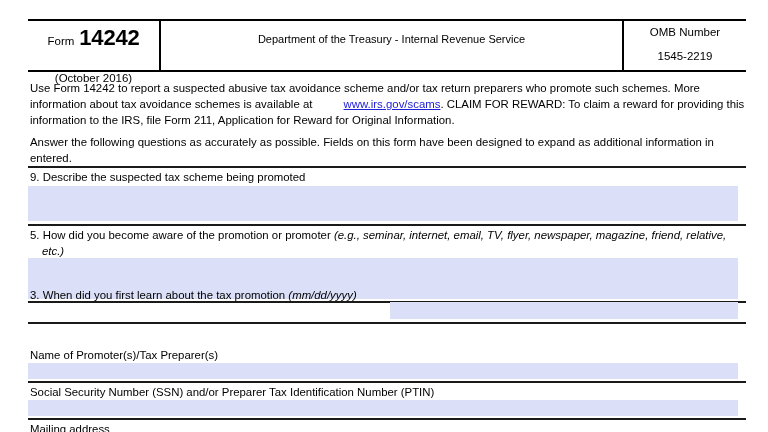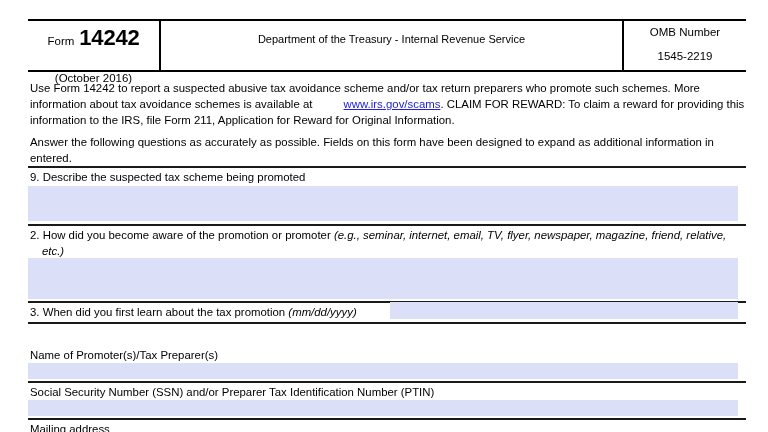--- a/index.html
+++ b/index.html
@@ -180,26 +180,26 @@
   </div>
 
   <div class="intro2">Answer the following questions as accurately as possible. Fields on this form have been designed to expand as additional information in entered.</div>
 
   <div class="rule" style="top:166px;"></div>
   <div class="qlabel" style="left:30px; top:170px; width:700px;">9. Describe the suspected tax scheme being promoted</div>
   <div class="field" style="left:28px; top:186px; width:710px; height:35px;"></div>
 
   <div class="rule" style="top:224px;"></div>
   <div class="qlabel" style="left:30px; top:228px; width:706px;">
-      <span class="qindent"><span>2. How did you become aware of the promotion or promoter </span><span class="ital">(e.g., seminar, internet, email, TV, flyer, newspaper, magazine, friend, relative, etc.)</span></span>
+      <span class="qindent"><span>5. How did you become aware of the promotion or promoter </span><span class="ital">(e.g., seminar, internet, email, TV, flyer, newspaper, magazine, friend, relative, etc.)</span></span>
     </div>
   <div class="field" style="left:28px; top:258px; width:710px; height:41px;"></div>
 
   <div class="rule" style="top:301px;"></div>
-  <div class="qlabel" style="left:30px; top:305px; width:360px;"><span>3. When did you first learn about the tax promotion </span><span class="ital">(mm/dd/yyyy)</span></div>
+  <div class="qlabel" style="left:30px; top:288px; width:360px;"><span>3. When did you first learn about the tax promotion </span><span class="ital">(mm/dd/yyyy)</span></div>
   <div class="field" style="left:390px; top:302px; width:348px; height:17px;"></div>
 
   <div class="rule" style="top:322px;"></div>
 
   <div class="qlabel" style="left:30px; top:348px; width:500px;">Name of Promoter(s)/Tax Preparer(s)</div>
   <div class="field" style="left:28px; top:363px; width:710px; height:16px;"></div>
 
   <div class="rule" style="top:381px;"></div>
   <div class="qlabel" style="left:30px; top:385px; width:600px;">Social Security Number (SSN) and/or Preparer Tax Identification Number (PTIN)</div>
   <div class="field" style="left:28px; top:400px; width:710px; height:16px;"></div>

